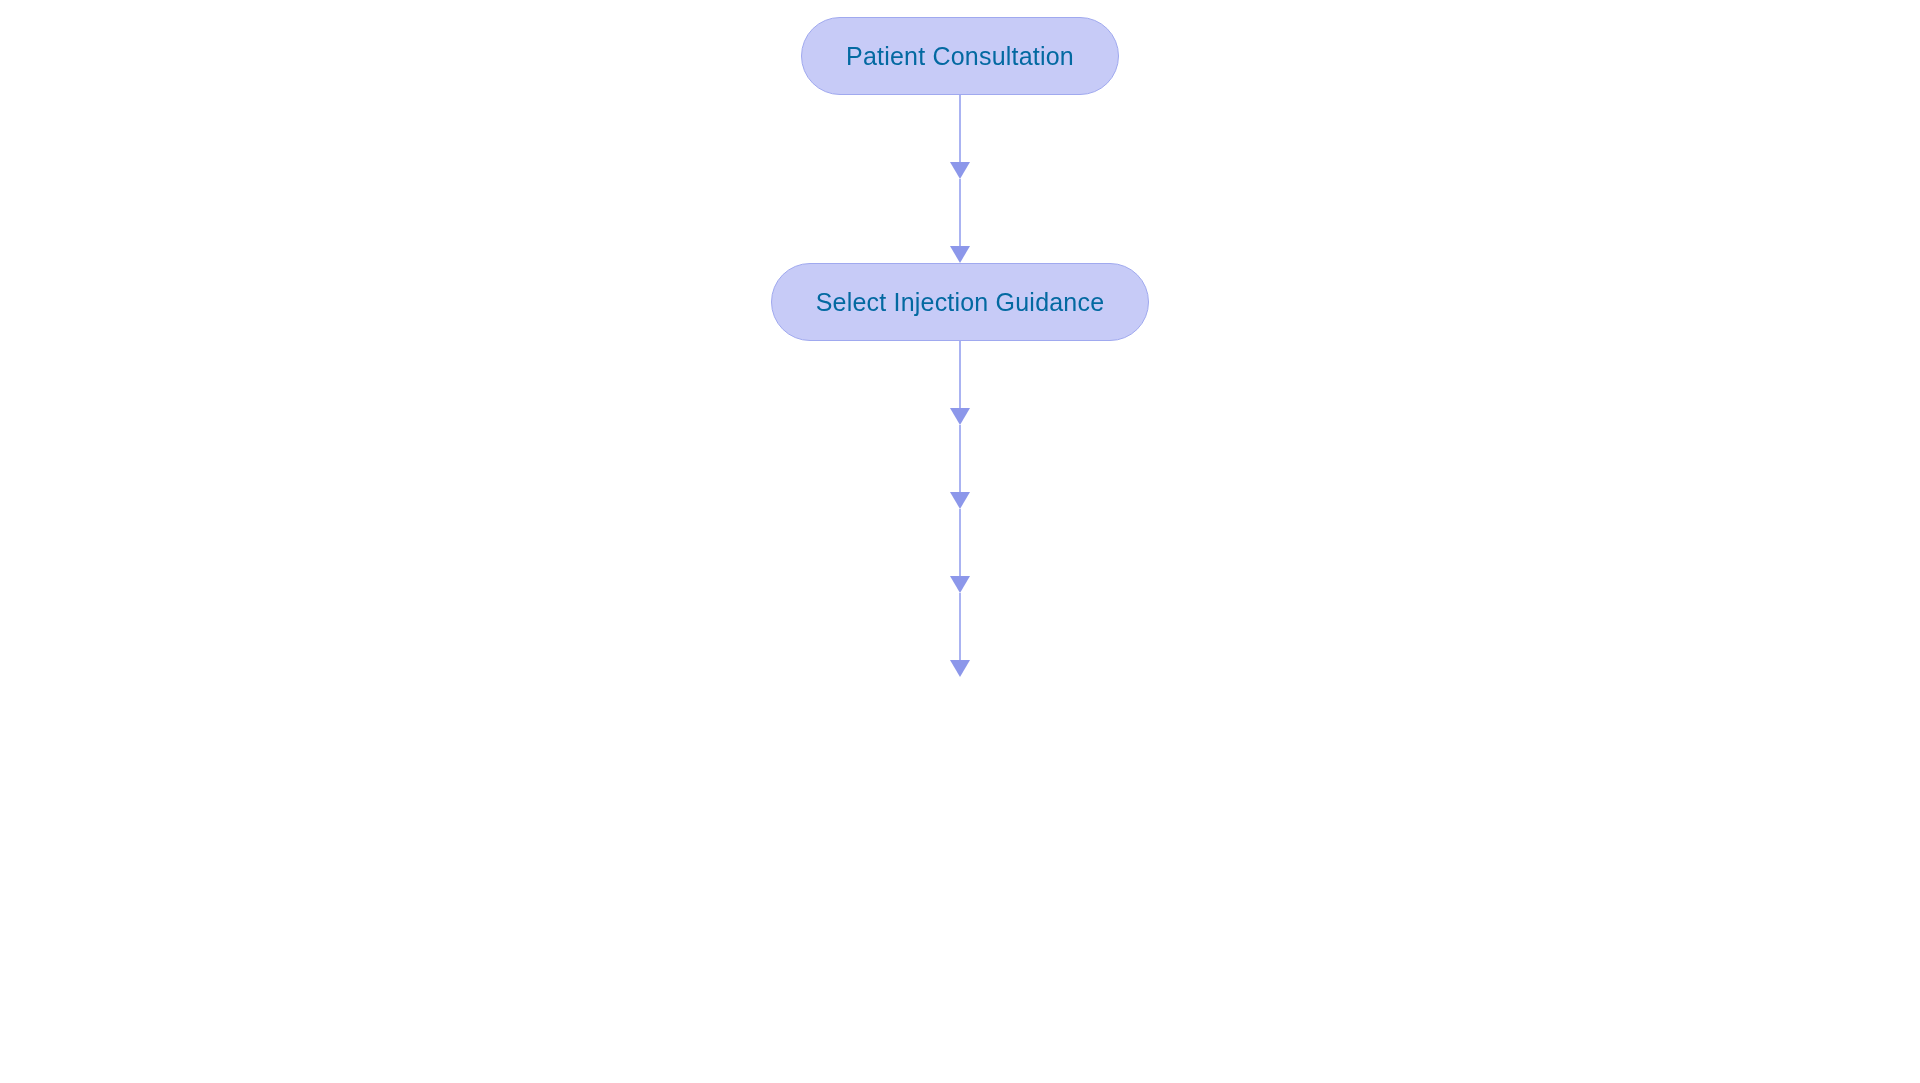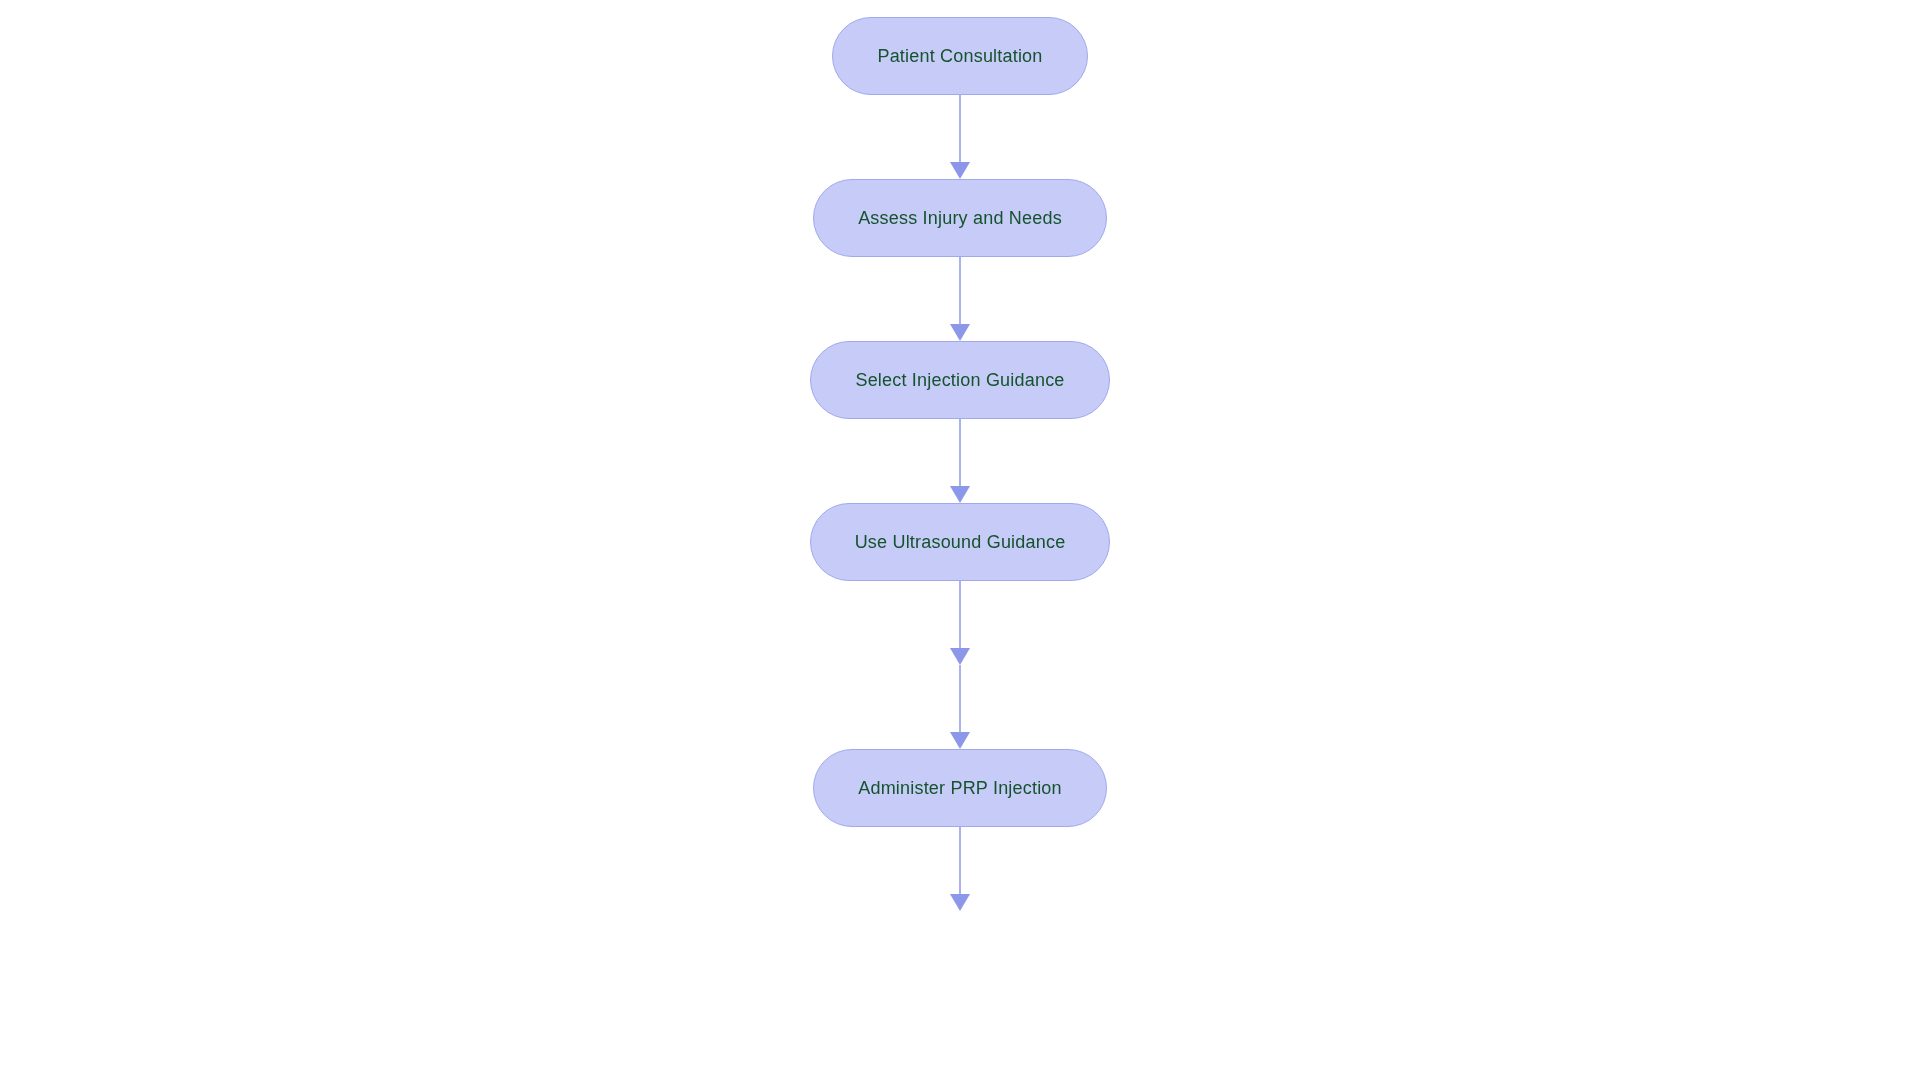--- a/index.html
+++ b/index.html
@@ -26,22 +26,22 @@
     border-radius: 39px;
     background: #c7cbf7;
     border: 1.5px solid #a0a9ef;
     display: flex;
     align-items: center;
     justify-content: center;
     padding: 0 44px;
     flex: 0 0 auto;
   }
   .node-label {
-    color: #14532d;
-    font-size: 18px;
+    color: #0369a1;
+    font-size: 25px;
     letter-spacing: 0.2px;
     white-space: nowrap;
   }
   .arrow {
     height: 84px;
     flex: 0 0 auto;
     display: flex;
     flex-direction: column;
     align-items: center;
   }
@@ -67,56 +67,47 @@
 
     <div class="node">
       <span class="node-label">Patient Consultation</span>
     </div>
 
     <div class="arrow">
       <div class="arrow-line"></div>
       <div class="arrow-head"></div>
     </div>
 
-    <div class="node">
-      <span class="node-label">Assess Injury and Needs</span>
-    </div>
 
     <div class="arrow">
       <div class="arrow-line"></div>
       <div class="arrow-head"></div>
     </div>
 
     <div class="node">
       <span class="node-label">Select Injection Guidance</span>
     </div>
 
     <div class="arrow">
       <div class="arrow-line"></div>
       <div class="arrow-head"></div>
     </div>
 
-    <div class="node">
-      <span class="node-label">Use Ultrasound Guidance</span>
-    </div>
 
     <div class="arrow">
       <div class="arrow-line"></div>
       <div class="arrow-head"></div>
     </div>
 
 
     <div class="arrow">
       <div class="arrow-line"></div>
       <div class="arrow-head"></div>
     </div>
 
-    <div class="node">
-      <span class="node-label">Administer PRP Injection</span>
-    </div>
 
     <div class="arrow">
       <div class="arrow-line"></div>
       <div class="arrow-head"></div>
     </div>
 
 
   </div>
 </div>
 

